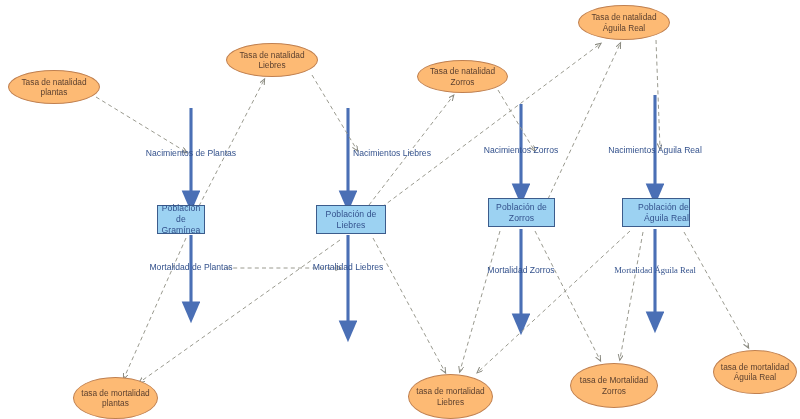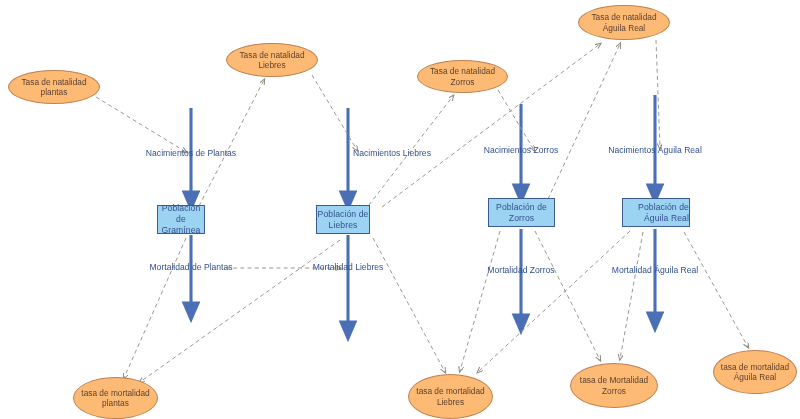--- a/index.html
+++ b/index.html
@@ -88,35 +88,35 @@
       <path d="M500,231 L460,371" marker-end="url(#linkhead)"></path>
       <path d="M630,231 L478,372" marker-end="url(#linkhead)"></path>
       <path d="M535,231 L600,360" marker-end="url(#linkhead)"></path>
       <path d="M643,232 L620,359" marker-end="url(#linkhead)"></path>
       <path d="M684,232 L748,347" marker-end="url(#linkhead)"></path>
       <path d="M226,268 L340,268" marker-end="url(#linkhead)"></path>
     </g>
   </svg>
 
   <div class="stock" style="left:157px;top:205px;width:48px;height:29px;">Población de Gramínea</div>
-  <div class="stock" style="left:316px;top:205px;width:54px;height:29px;">Población de Liebres</div>
+  <div class="stock" style="left:316px;top:205px;width:70px;height:29px;">Población de Liebres</div>
   <div class="stock" style="left:488px;top:198px;width:67px;height:29px;">Población de Zorros</div>
   <div class="stock" style="left:622px;top:198px;width:68px;height:29px;text-align:right;">Población de Águila Real</div>
 
   <div class="aux" style="left:8px;top:70px;width:92px;height:34px;">Tasa de natalidad plantas</div>
   <div class="aux" style="left:226px;top:43px;width:92px;height:34px;">Tasa de natalidad Liebres</div>
   <div class="aux" style="left:417px;top:60px;width:91px;height:33px;">Tasa de natalidad Zorros</div>
   <div class="aux" style="left:578px;top:5px;width:92px;height:35px;">Tasa de natalidad Águila Real</div>
   <div class="aux" style="left:73px;top:377px;width:85px;height:42px;">tasa de mortalidad plantas</div>
   <div class="aux" style="left:408px;top:374px;width:85px;height:45px;">tasa de mortalidad Liebres</div>
   <div class="aux" style="left:570px;top:363px;width:88px;height:45px;">tasa de Mortalidad Zorros</div>
   <div class="aux" style="left:713px;top:350px;width:84px;height:44px;">tasa de mortalidad Águila Real</div>
 
   <div class="flow-label" style="left:191px;top:148px;">Nacimientos de Plantas</div>
   <div class="flow-label" style="left:191px;top:262px;">Mortalidad de Plantas</div>
   <div class="flow-label" style="left:348px;top:148px;margin-left:44px;">Nacimientos Liebres</div>
   <div class="flow-label" style="left:348px;top:262px;text-align:right;">Mortalidad Liebres</div>
   <div class="flow-label" style="left:521px;top:145px;">Nacimientos Zorros</div>
   <div class="flow-label" style="left:521px;top:265px;">Mortalidad Zorros</div>
   <div class="flow-label" style="left:655px;top:145px;">Nacimientos Águila Real</div>
-  <div class="flow-label" style="left:655px;top:265px;">Mortalidad Águila Real</div>
+  <div class="flow-label" style="left:655px;top:265px;font-family:Liberation Serif, serif;">Mortalidad Águila Real</div>
 
 </div>
 
 </body></html>

